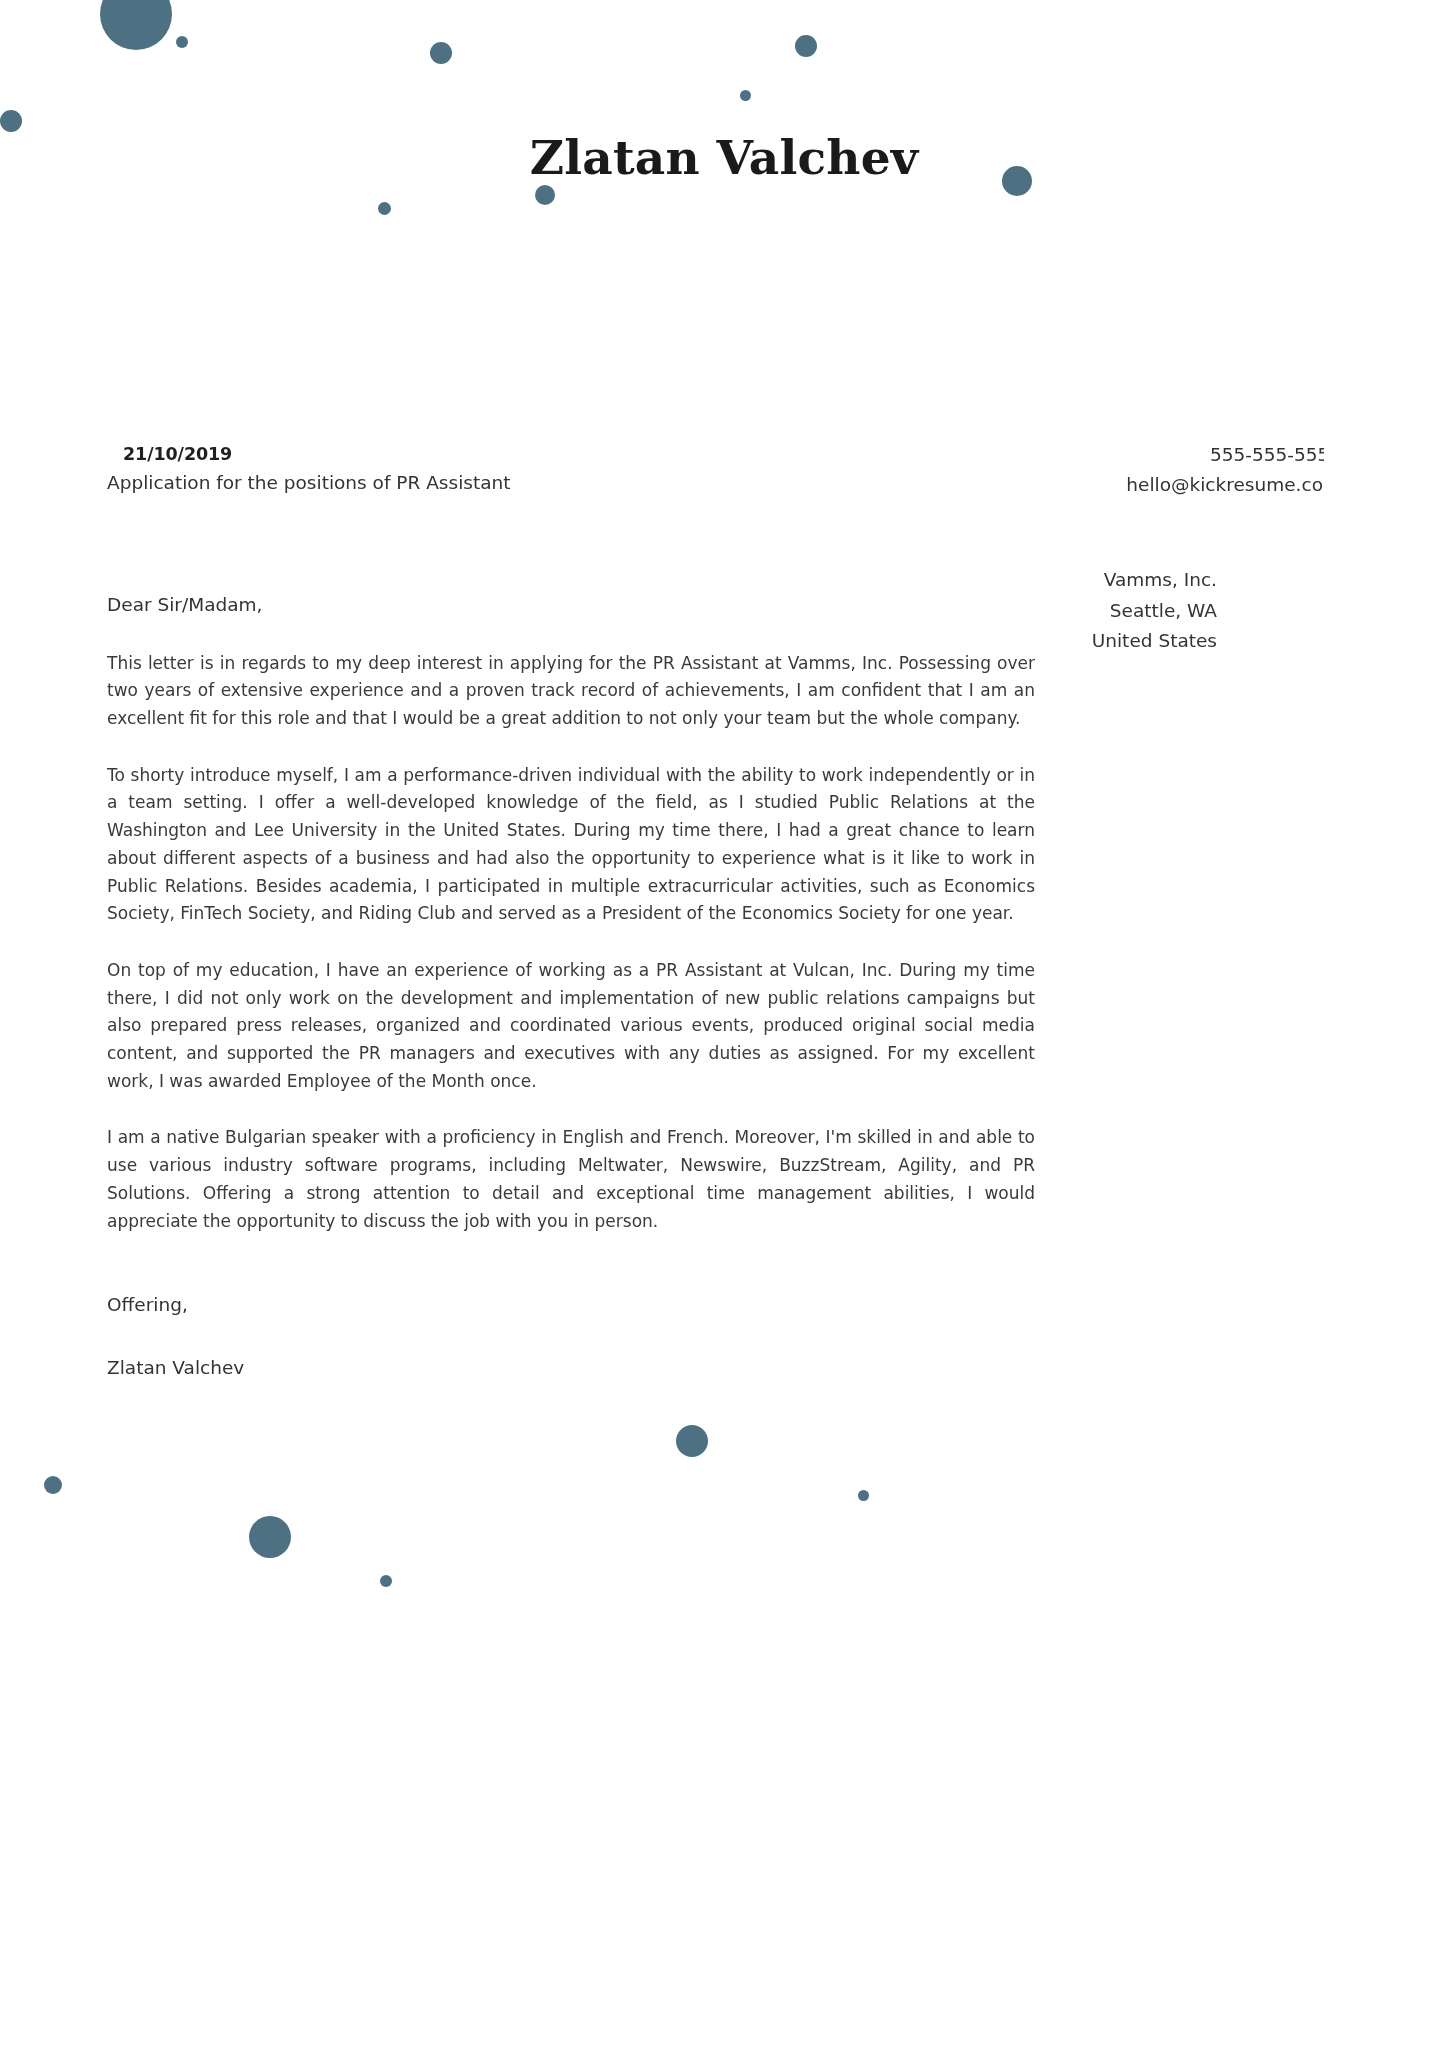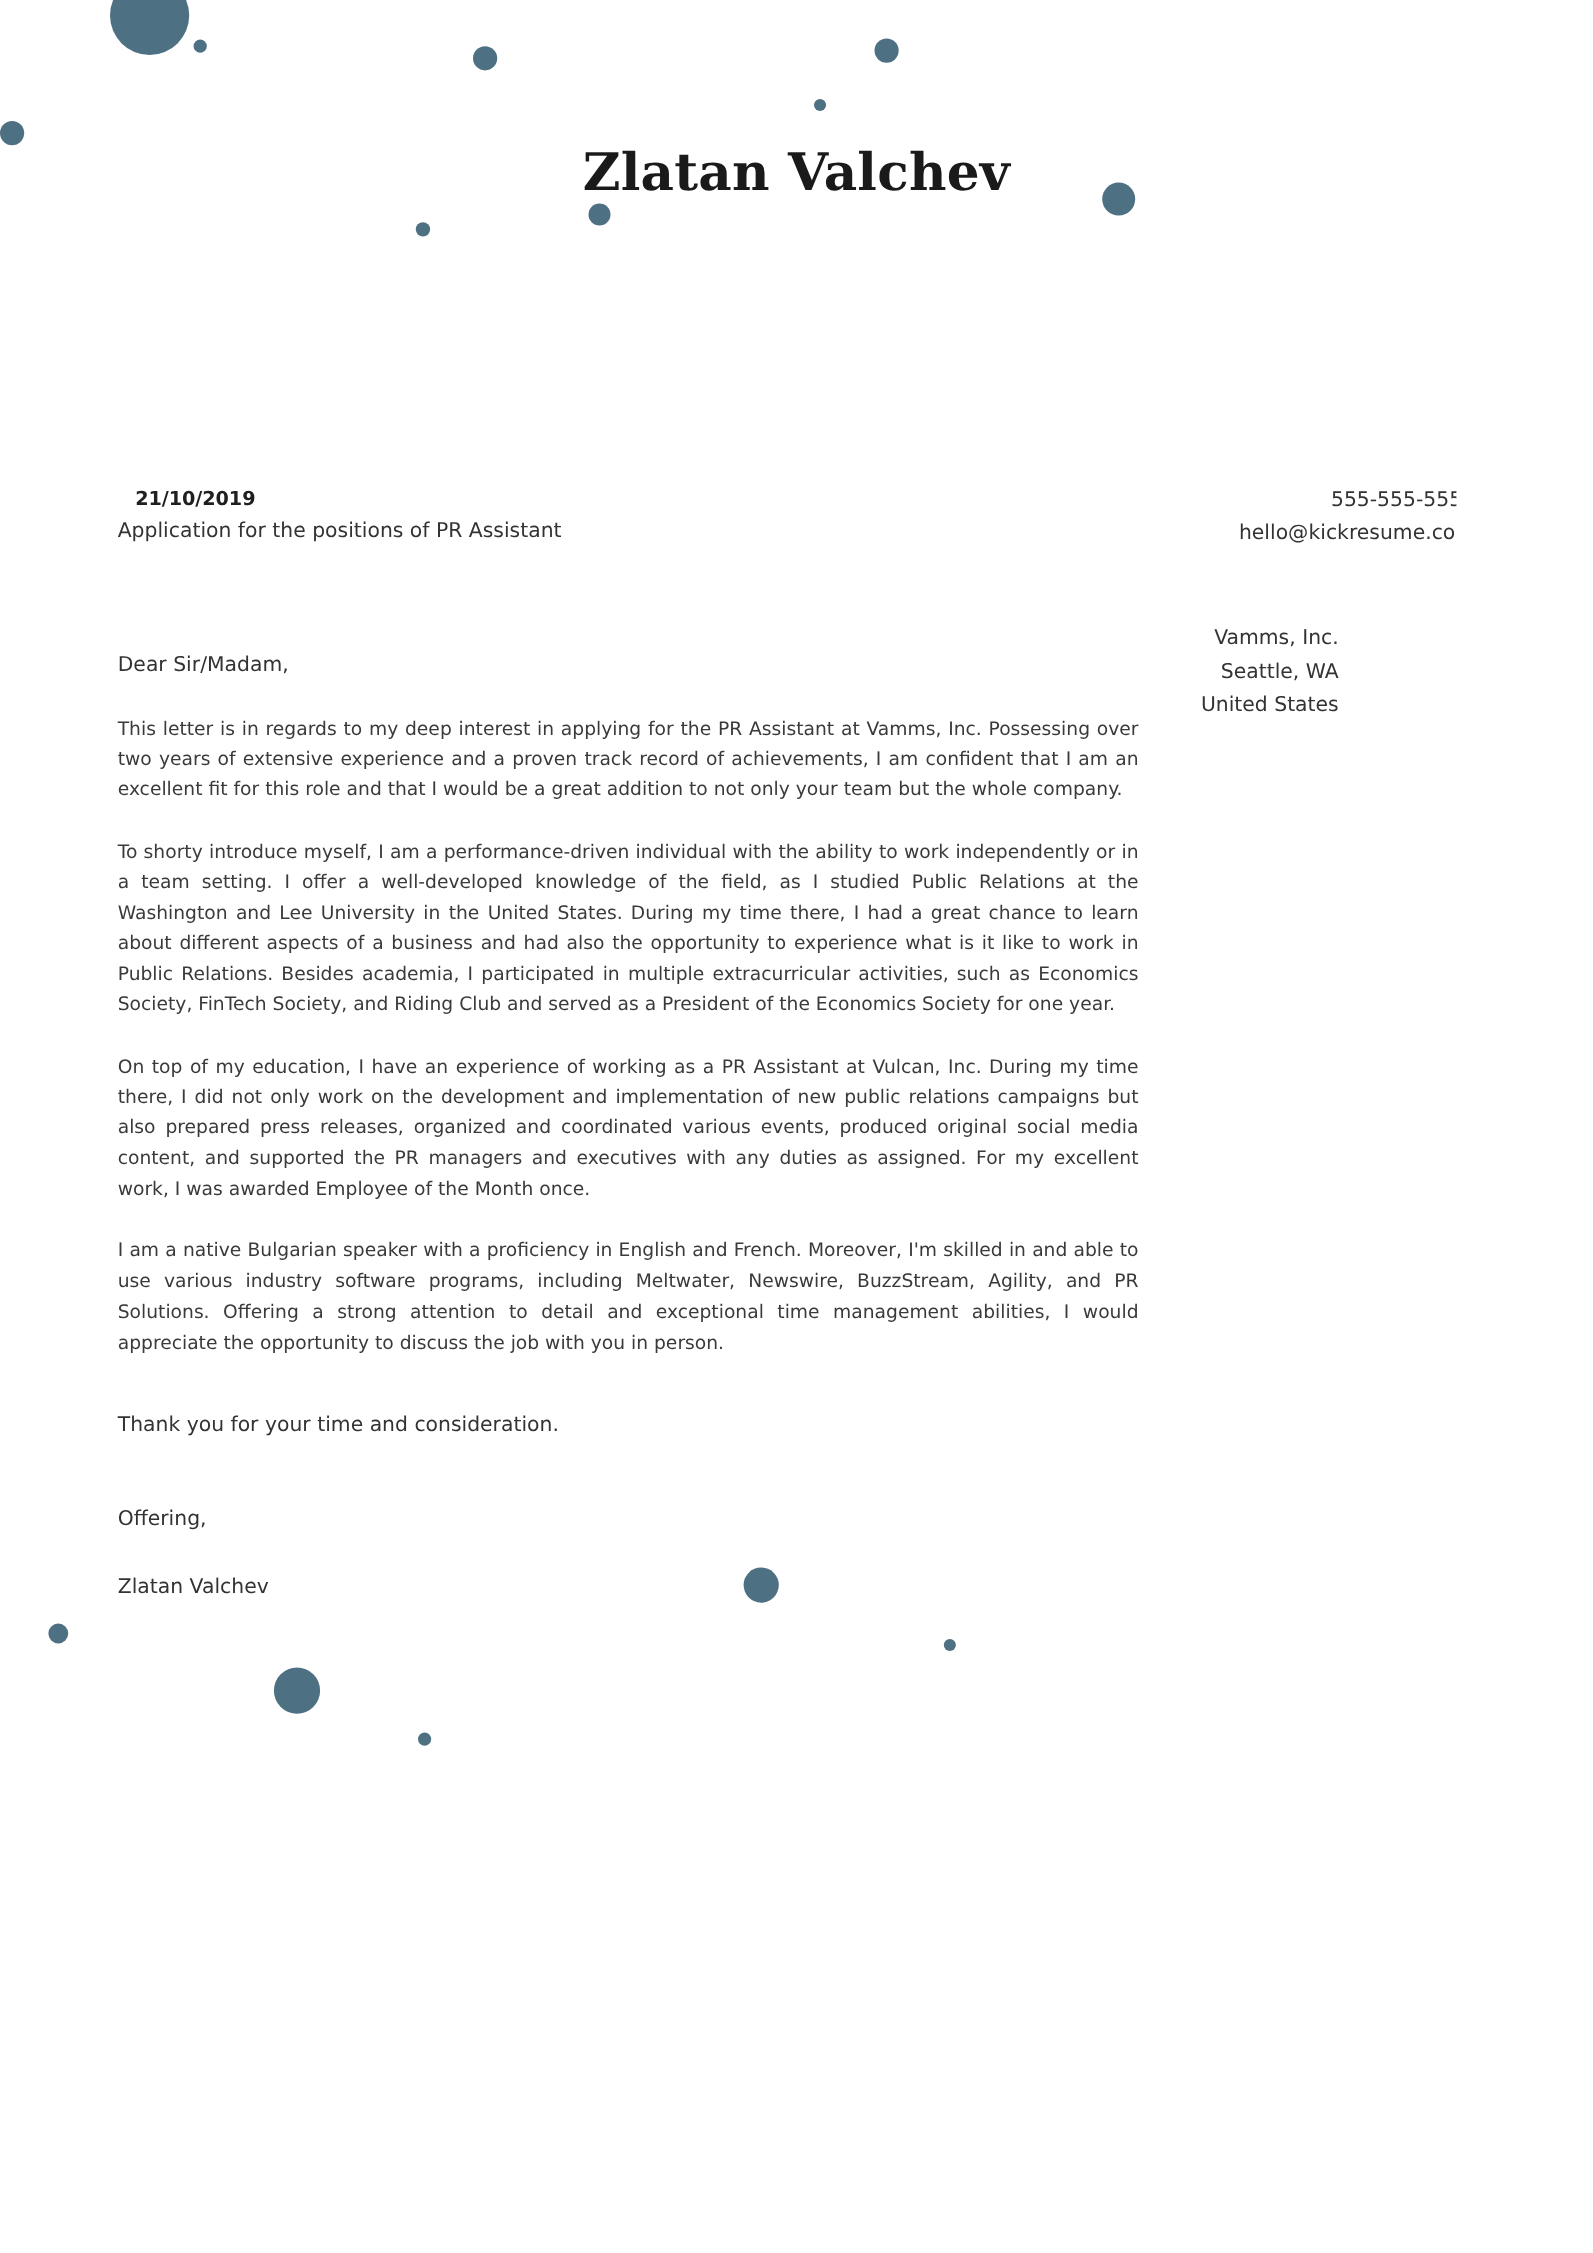--- a/index.html
+++ b/index.html
@@ -177,18 +177,17 @@
   </div>
 
   <div class="body-wrap">
     <div class="salutation">Dear Sir/Madam,</div>
 
     <p class="para">This letter is in regards to my deep interest in applying for the PR Assistant at Vamms, Inc. Possessing over two years of extensive experience and a proven track record of achievements, I am confident that I am an excellent fit for this role and that I would be a great addition to not only your team but the whole company.</p>
     <p class="para">To shorty introduce myself, I am a performance-driven individual with the ability to work independently or in a team setting. I offer a well-developed knowledge of the field, as I studied Public Relations at the Washington and Lee University in the United States. During my time there, I had a great chance to learn about different aspects of a business and had also the opportunity to experience what is it like to work in Public Relations. Besides academia, I participated in multiple extracurricular activities, such as Economics Society, FinTech Society, and Riding Club and served as a President of the Economics Society for one year.</p>
     <p class="para">On top of my education, I have an experience of working as a PR Assistant at Vulcan, Inc. During my time there, I did not only work on the development and implementation of new public relations campaigns but also prepared press releases, organized and coordinated various events, produced original social media content, and supported the PR managers and executives with any duties as assigned. For my excellent work, I was awarded Employee of the Month once.</p>
     <p class="para">I am a native Bulgarian speaker with a proficiency in English and French. Moreover, I'm skilled in and able to use various industry software programs, including Meltwater, Newswire, BuzzStream, Agility, and PR Solutions. Offering a strong attention to detail and exceptional time management abilities, I would appreciate the opportunity to discuss the job with you in person.</p>
 
-    <div class="closing-thanks">Thank you for your time and consideration.</div>
     <div class="closing-sincerely">Offering,</div>
     <div class="closing-signature">Zlatan Valchev</div>
   </div>
 
 </div>
 
 </body></html>

